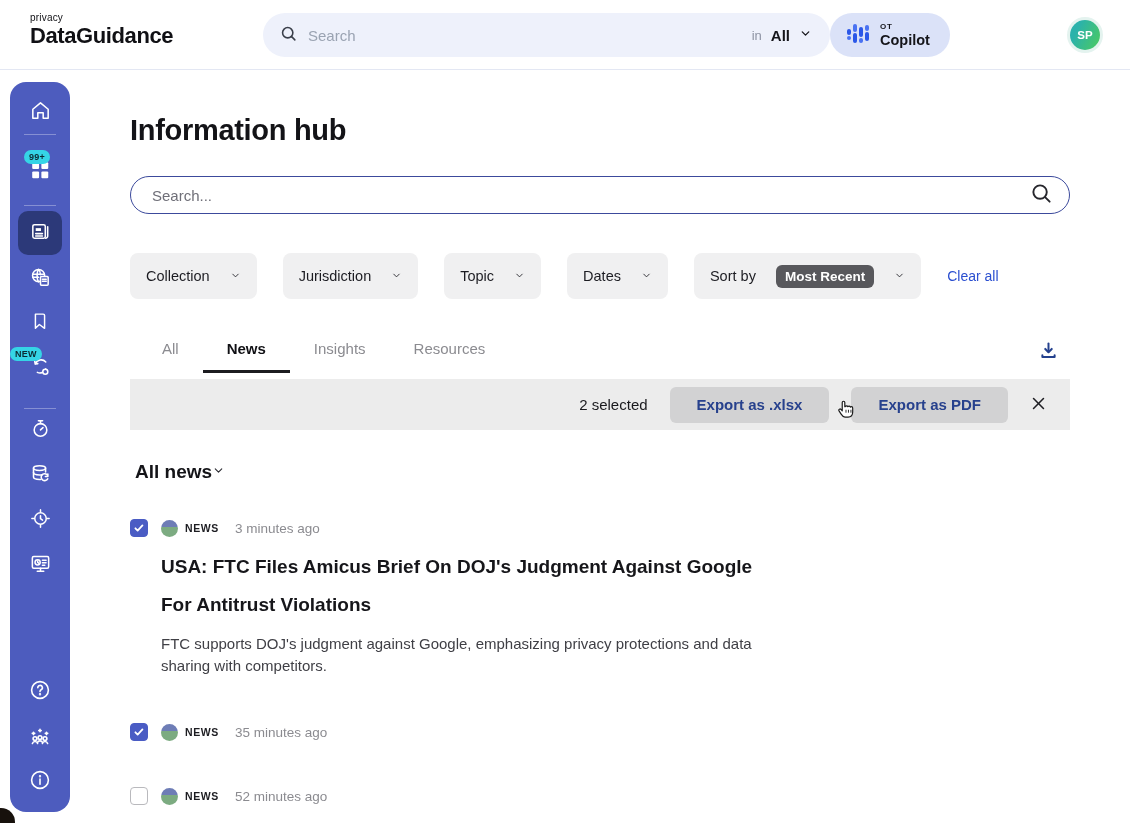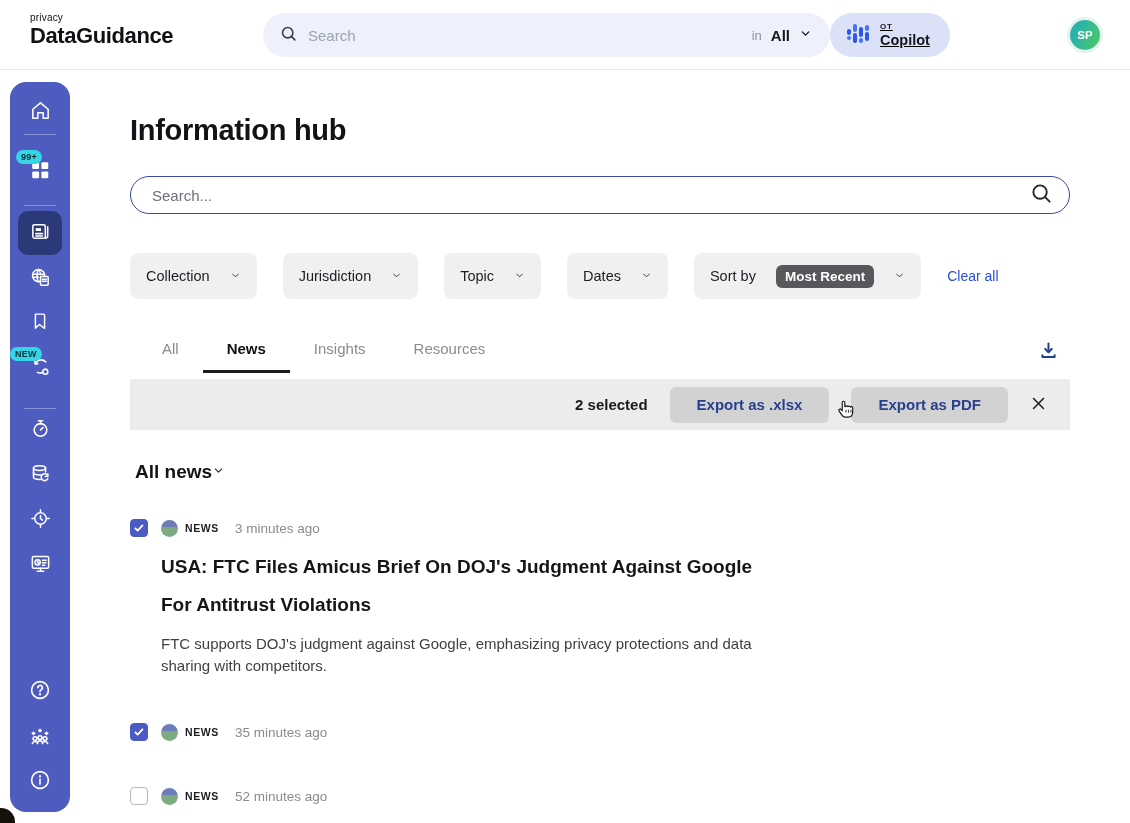--- a/index.html
+++ b/index.html
@@ -16,21 +16,21 @@
   .header{position:absolute;top:0;left:0;width:1130px;height:70px;background:#fff;border-bottom:1px solid #e3e7f3;z-index:20;}
   .logo{position:absolute;left:30px;top:13px;line-height:1;cursor:pointer;}
   .logo .logo-top{display:block;font-size:10px;color:#101014;letter-spacing:.2px;margin-bottom:2px;}
   .logo .logo-main{display:block;font-size:22px;font-weight:700;letter-spacing:-.4px;color:#101014;}
   .hdr-search{position:absolute;left:263px;top:13px;width:567px;height:44px;background:var(--header-search-bg);border-radius:22px;display:flex;align-items:center;padding:0 18px 0 16px;}
   .hdr-search input{flex:1;border:none;outline:none;background:transparent;font-size:15px;color:#1a1a20;margin-left:10px;}
   .hdr-search input::placeholder{color:#9aa3b2;}
   .hdr-scope{display:flex;align-items:center;gap:9px;}
   .hdr-scope .in{font-size:13px;color:#8d93a3;}
   .hdr-scope .val{font-size:15px;font-weight:700;color:#15151a;}
-  .copilot{position:absolute;left:830px;top:13px;height:44px;padding:0 20px 0 16px;background:var(--copilot-pill-bg);border-radius:22px;display:flex;align-items:center;gap:9px;cursor:pointer;text-decoration:underline;}
+  .copilot{position:absolute;left:830px;top:13px;height:44px;padding:0 20px 0 16px;background:var(--copilot-pill-bg);border-radius:22px;display:flex;align-items:center;gap:9px;cursor:pointer;}
   .copilot-txt{line-height:1;}
   .copilot-txt .ot{display:block;font-size:8px;font-weight:700;letter-spacing:.8px;color:#15151a;margin-bottom:2px;}
   .copilot-txt .cp{display:block;font-size:14.5px;font-weight:700;color:#15151a;}
   .avatar{position:absolute;right:30px;top:20px;width:30px;height:30px;border-radius:50%;background:linear-gradient(115deg,#2bb2ab 25%,#46c66d 85%);box-shadow:0 0 0 3px #e4f3ef;display:flex;align-items:center;justify-content:center;color:#fff;font-size:11.5px;font-weight:700;cursor:pointer;}
 
   
   .sidebar{position:absolute;left:10px;top:82px;width:60px;height:730px;background:var(--sidebar-bg);border-radius:16px;z-index:15;}
   .s-ic{position:absolute;left:10px;width:40px;height:40px;display:flex;align-items:center;justify-content:center;cursor:pointer;z-index:2;}
   .s-ic svg{stroke:#fff;fill:none;stroke-width:1.6;stroke-linecap:round;stroke-linejoin:round;}
   .s-div{position:absolute;left:14px;width:32px;height:1px;background:rgba(255,255,255,.32);}
@@ -49,21 +49,21 @@
   .fbtn svg{stroke:#2a2a30;fill:none;stroke-width:2;stroke-linecap:round;stroke-linejoin:round;}
   .sort-pill{background:#58585c;color:#fff;border-radius:6px;padding:4px 9px;font-size:13.5px;font-weight:700;}
   .clear-all{font-size:14px;color:var(--link-blue);background:none;border:none;cursor:pointer;}
 
   .tabs-row{margin-top:35px;display:flex;align-items:flex-end;padding-left:8px;position:relative;height:39px;}
   .tab{padding:0 24px 13px;font-size:15px;color:#8b8b90;cursor:pointer;border-bottom:3px solid transparent;white-space:nowrap;}
   .tab.active{color:#101014;font-weight:700;border-bottom-color:#1c1c20;}
   .dl-btn{position:absolute;right:6px;top:2px;width:32px;height:32px;display:flex;align-items:center;justify-content:center;cursor:pointer;background:none;border:none;}
 
   .selection-bar{margin-top:6px;height:51px;background:var(--selection-bar-bg);display:flex;align-items:center;justify-content:flex-end;padding-right:19px;}
-  .sel-count{font-size:15px;font-weight:700;color:#1a1a1e;}
+  .sel-count{font-size:15px;font-weight:400;color:#1a1a1e;}
   .export-btn{margin-left:22px;height:36px;padding:0 27px;background:var(--export-btn-bg);border:none;border-radius:6px;font-size:15px;font-weight:700;color:#27418d;cursor:pointer;}
   .close-btn{margin-left:17px;width:26px;height:26px;background:none;border:none;display:flex;align-items:center;justify-content:center;cursor:pointer;}
 
   .section-head{margin-top:31px;display:flex;align-items:center;padding-left:5px;cursor:pointer;width:max-content;}
   .section-head .lbl{font-size:19px;font-weight:700;color:#141418;}
   .section-head svg{stroke:#2a2a30;fill:none;stroke-width:2;stroke-linecap:round;stroke-linejoin:round;}
 
   .news-list{margin-top:36px;}
   .news-item{margin-bottom:46px;}
   .meta-row{display:flex;align-items:center;}
@@ -136,21 +136,21 @@
   <div class="sidebar">
     <div class="s-selected"></div>
 
     <div class="s-ic" style="top:10px">
       <span><svg width="23" height="23" viewBox="0 0 24 24">
             <path d="M4 20v-9.3L12 4l8 6.7V20h-5.2v-5.6H9.2V20H4z"></path>
           </svg></span>
     </div>
     <div class="s-div" style="top:52px"></div>
 
-    <span class="s-badge" style="left:6px;top:68px">99+</span>
+    <span class="s-badge" style="left:14px;top:68px">99+</span>
     <div class="s-ic" style="top:70px">
       <span><svg width="22" height="22" viewBox="0 0 24 24">
             <rect x="3.5" y="3.5" width="7.5" height="7.5" rx="1.2" fill="#fff" stroke="none"></rect>
             <rect x="13.5" y="3.5" width="7.5" height="7.5" rx="1.2" fill="#fff" stroke="none"></rect>
             <rect x="3.5" y="13.5" width="7.5" height="7.5" rx="1.2" fill="#fff" stroke="none"></rect>
             <rect x="13.5" y="13.5" width="7.5" height="7.5" rx="1.2" fill="#fff" stroke="none"></rect>
           </svg></span>
     </div>
     <div class="s-div" style="top:123px"></div>
 

